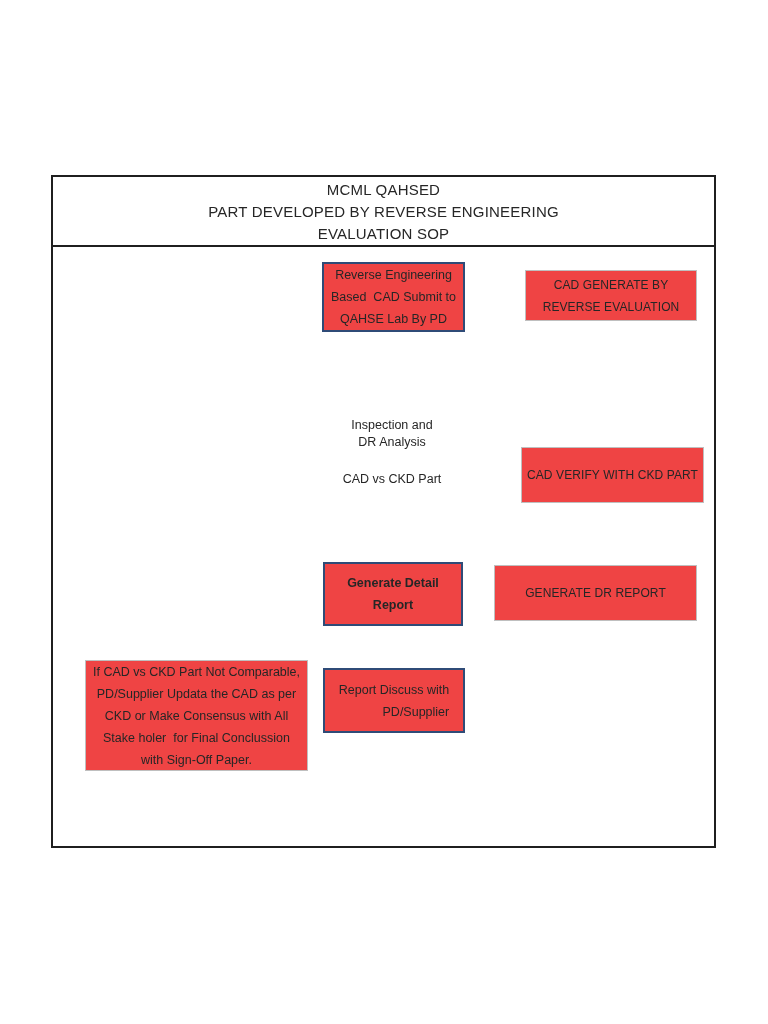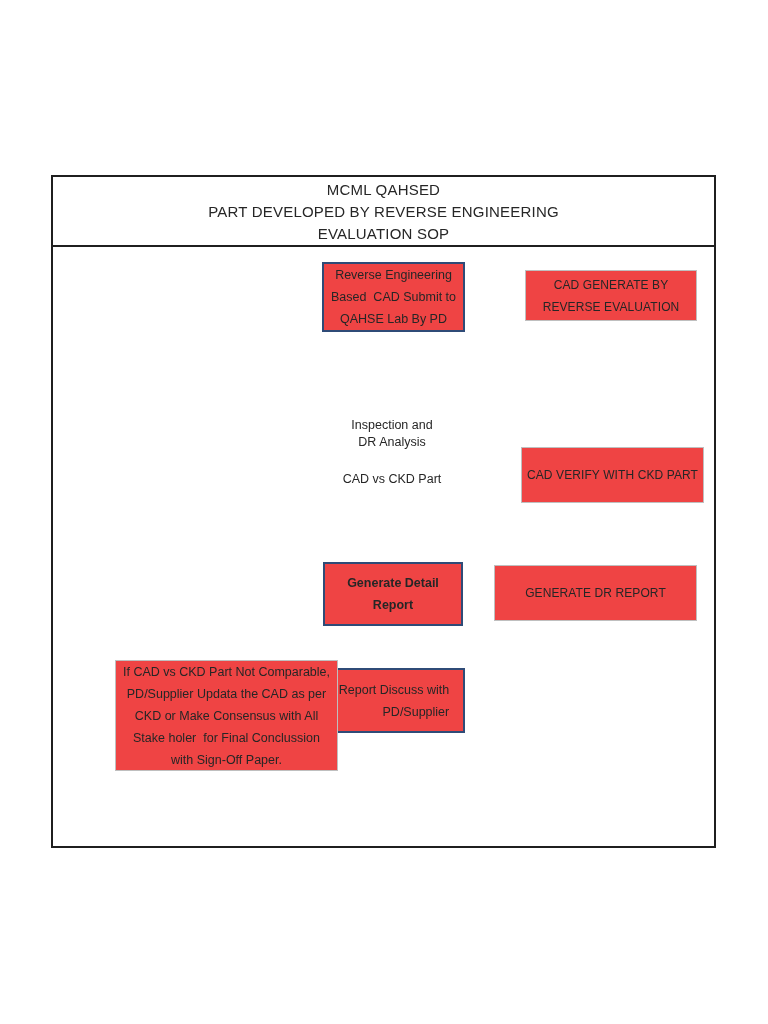--- a/index.html
+++ b/index.html
@@ -27,21 +27,21 @@
   svg.connectors{position:absolute;left:0;top:0;width:768px;height:1024px;}
   .connector{stroke:var(--connector);stroke-width:1.3;fill:none;}
   .diamond-shape{fill:#ffffff;stroke:var(--flow-box-border);stroke-width:1.6;}
   .arrowhead-glyph{fill:var(--arrowhead);}
 
   .node{position:absolute;display:flex;align-items:center;justify-content:center;
     text-align:center;background:#ef4444;font-size:12.5px;line-height:22px;
     white-space:pre-wrap;}
   .flow-box{border:2px solid var(--flow-box-border);}
   .label-box{border:1px solid var(--label-box-border);font-size:12px;letter-spacing:.1px;}
-  .note-box{border:1px solid var(--label-box-border);margin-left:30px;}
+  .note-box{border:1px solid var(--label-box-border);}
 
   .diamond-text{position:absolute;left:297px;top:415px;width:190px;height:75px;
     display:flex;flex-direction:column;align-items:center;justify-content:center;
     text-align:center;font-size:12.5px;line-height:17px;white-space:pre-wrap;gap:16px;}
   .diamond-text .part2{margin-top:4px;}
 </style>
 </head>
 <body>
 
 <div class="page">

